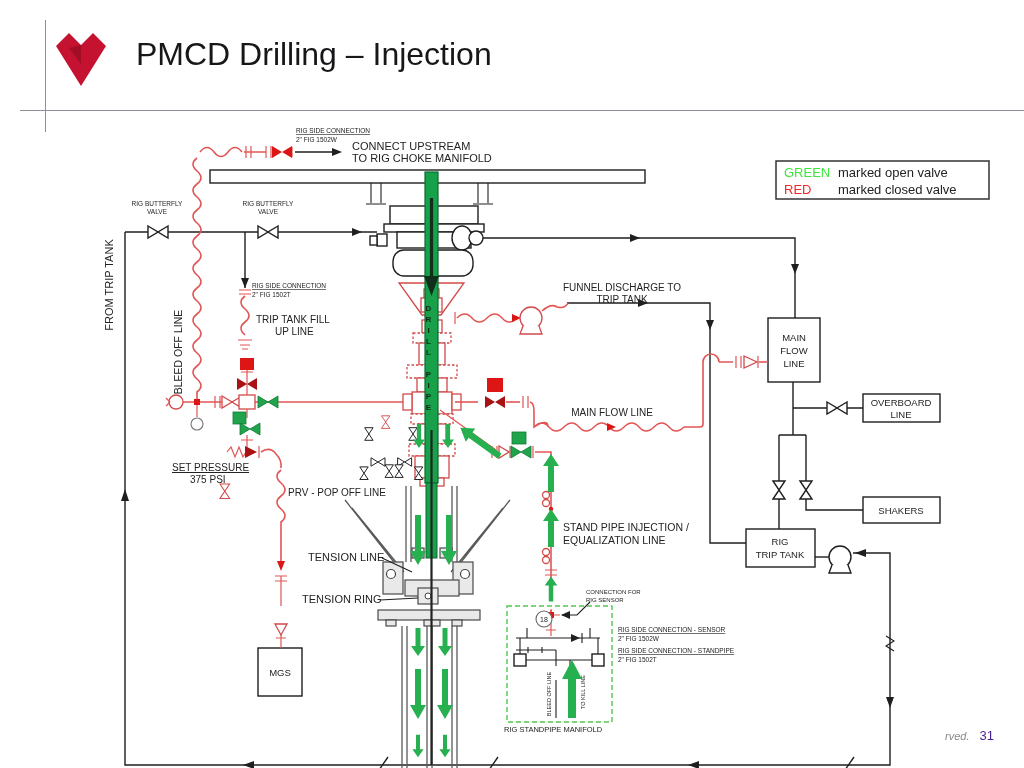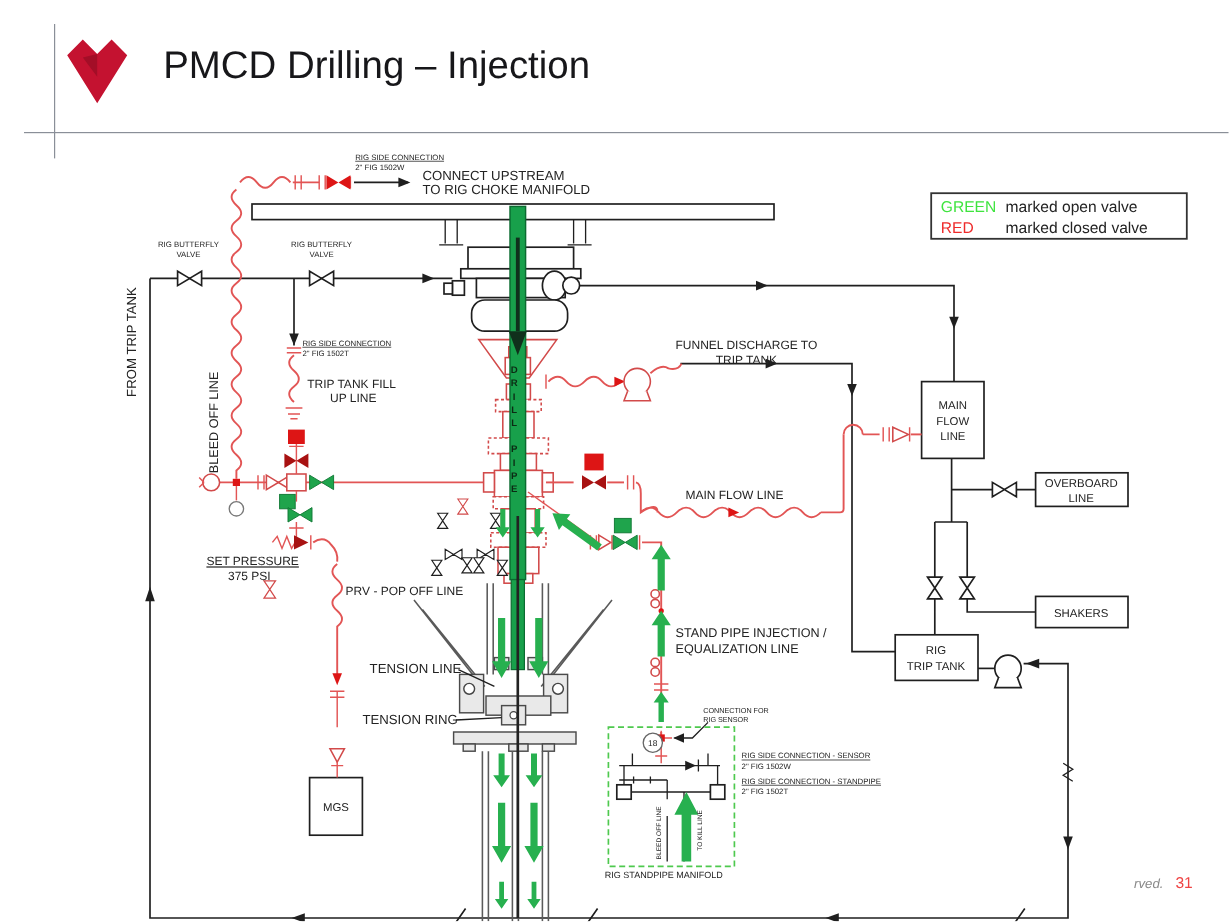--- a/index.html
+++ b/index.html
@@ -7,21 +7,21 @@
         font-family:"Liberation Sans",sans-serif;}
   .rule-v{position:absolute;left:45px;top:20px;height:112px;border-left:1.6px solid #8a8f98;}
   .rule-h{position:absolute;left:20px;top:110px;width:1004px;border-top:1.6px solid #8a8f98;}
   .title{position:absolute;left:136px;top:36px;font-size:32px;color:#17171a;white-space:nowrap;}
   .logo{position:absolute;left:55px;top:30px;}
   svg.d{position:absolute;left:0;top:0;}
   .vtext{position:absolute;writing-mode:vertical-rl;text-orientation:upright;
          font-size:8px;font-weight:bold;color:#0c2b14;letter-spacing:2px;line-height:1;}
   .footer{position:absolute;right:30px;top:728px;color:#888;font-size:11px;}
   .footer .frag{font-style:italic;margin-right:10px;text-align:center;}
-  .footer .pg{font-size:13px;color:#ef4444;font-style:normal;}
+  .footer .pg{font-size:13px;color:#4c1d95;font-style:normal;}
   
   text{fill:#232323;font-family:"Liberation Sans",sans-serif;}
   .t55{font-size:5.5px}.t6{font-size:6px}.t65{font-size:6.5px}.t7{font-size:7px}
   .t75{font-size:7.5px}.t95{font-size:9.5px}.t10{font-size:10px}.t105{font-size:10.5px}
   .t11{font-size:11px}.t13{font-size:13px}
   .mid{text-anchor:middle}
   .u{text-decoration:underline}
   .k{stroke:#1f1f1f;stroke-width:1.4;fill:none}
   .k1{stroke:#1f1f1f;stroke-width:1.1;fill:none}
   .kw{fill:#fff;stroke:#1f1f1f;stroke-width:1.4}

